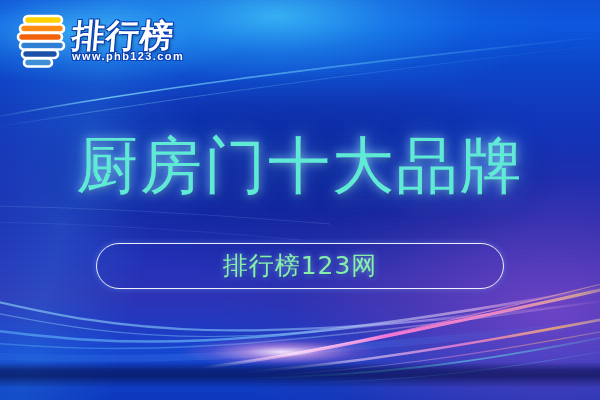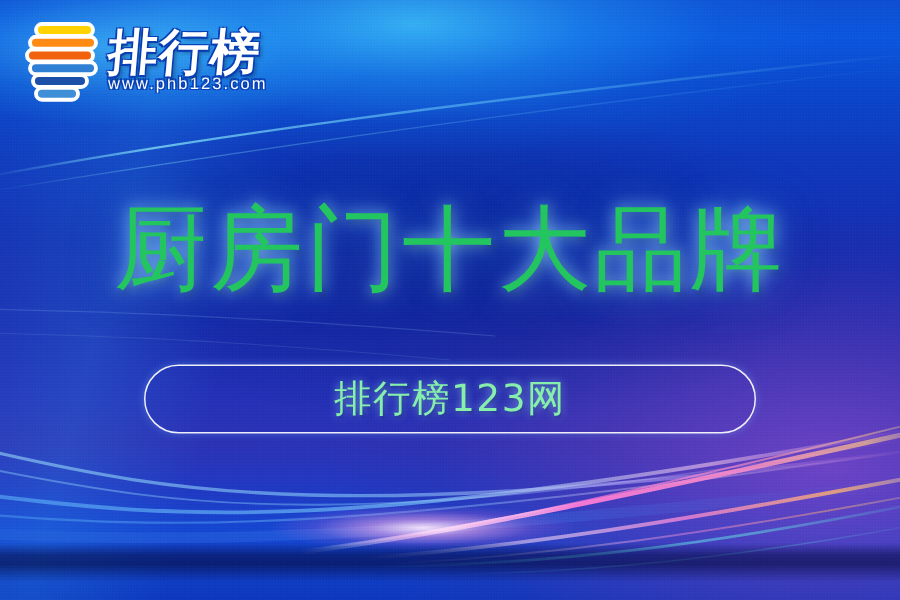--- a/index.html
+++ b/index.html
@@ -159,21 +159,21 @@
       0 0 1px #0a3fb5,
       1px 1px 0 #0a3fb5,
      -1px 1px 0 #0a3fb5,
       1px -1px 0 #0a3fb5,
      -1px -1px 0 #0a3fb5,
       2px 2px 3px rgba(0,0,0,0.35);
     transform: skewX(-5deg);
   }
   .logo-url {
     font-family: "Liberation Sans", sans-serif;
-    font-weight: normal;
+    font-weight: bold;
     font-size: 11px;
     line-height: 13px;
     letter-spacing: 1.4px;
     color: #ffffff;
     margin-top: -3px;
     text-shadow:
       1px 1px 0 #0a3fb5,
      -1px 1px 0 #0a3fb5,
       1px -1px 0 #0a3fb5,
      -1px -1px 0 #0a3fb5;
@@ -183,21 +183,21 @@
   .title {
     position: absolute;
     left: 0;
     right: 0;
     top: 132px;
     text-align: center;
     font-family: "DejaVu Sans", "Liberation Sans", sans-serif;
     font-size: 62px;
     line-height: 68px;
     font-weight: normal;
-    color: #22c55e;
+    color: #5eead4;
     letter-spacing: 2px;
     white-space: nowrap;
     text-shadow:
       0 0 10px rgba(150,215,255,0.85),
       0 0 22px rgba(90,180,255,0.55),
       0 0 38px rgba(60,150,255,0.35),
       2px 3px 4px rgba(0,20,90,0.55);
   }
 
   

